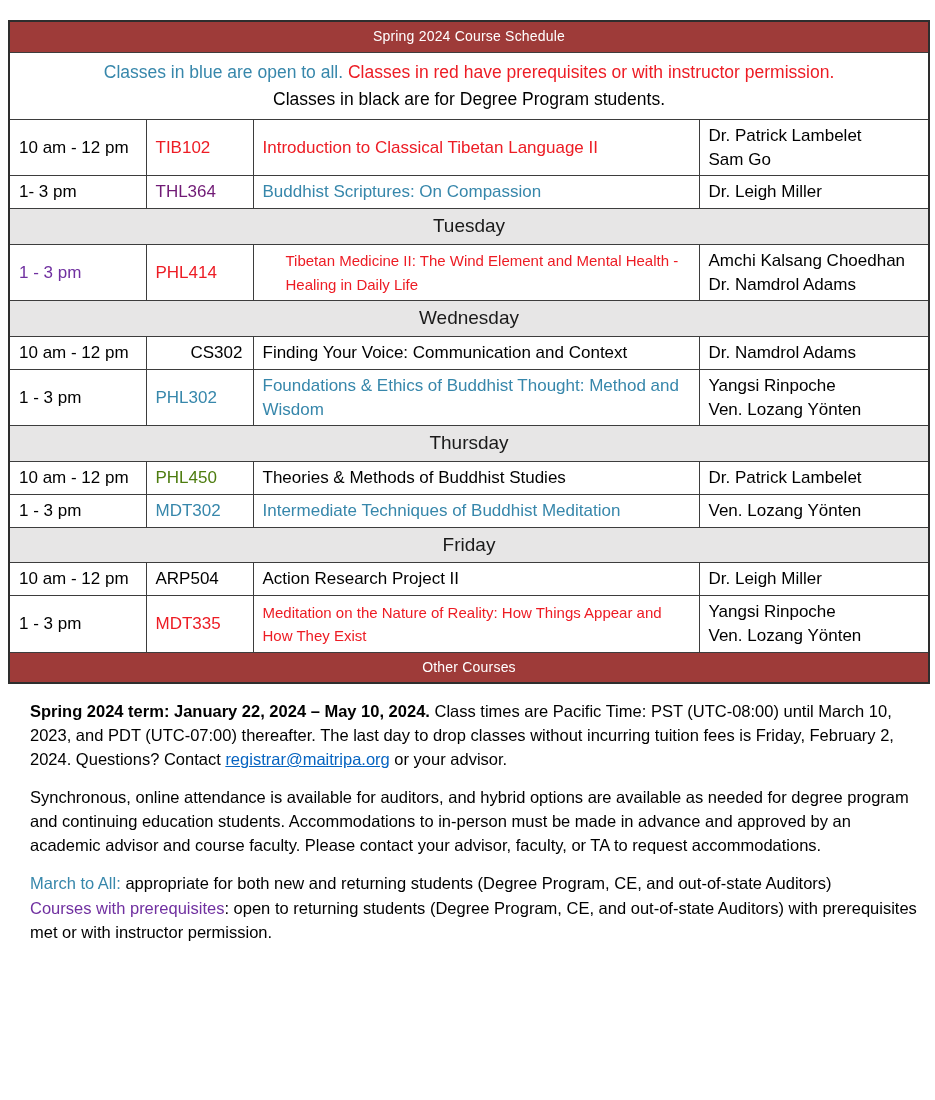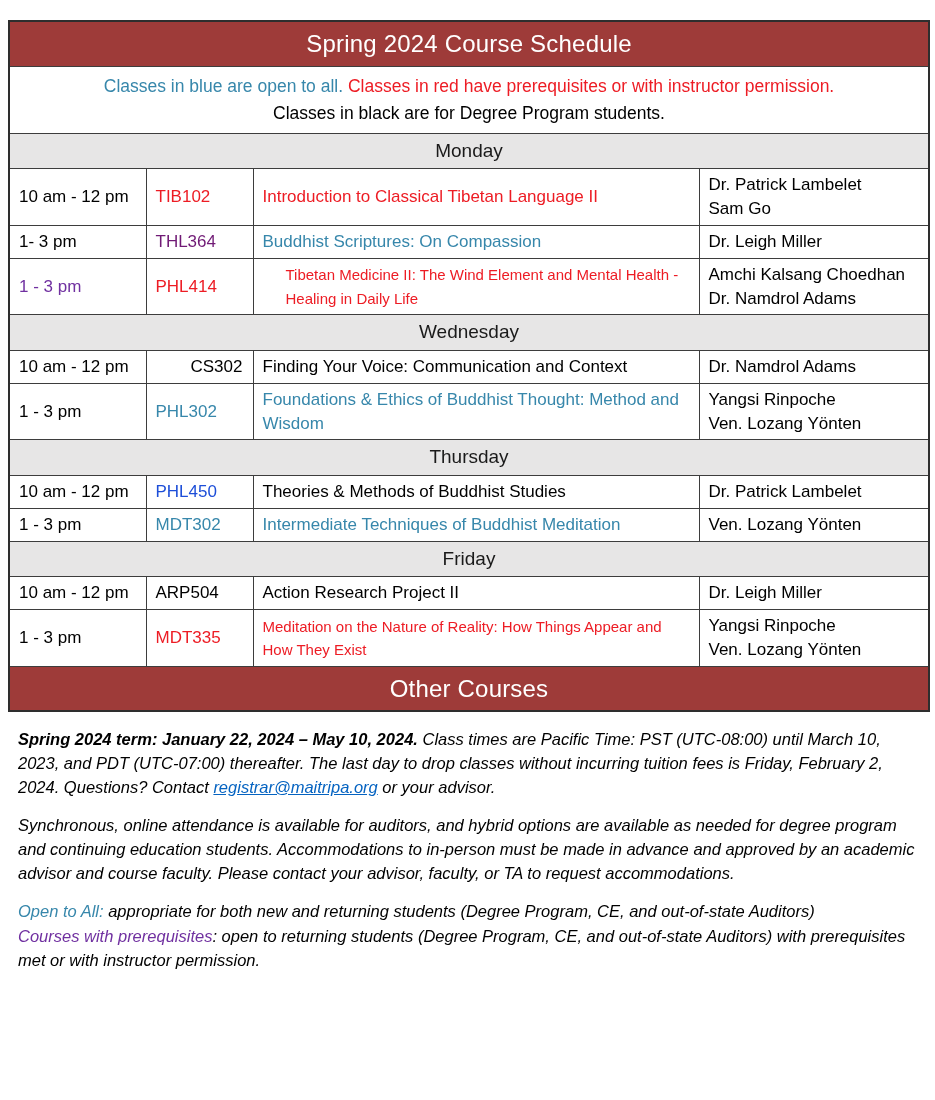--- a/index.html
+++ b/index.html
@@ -31,21 +31,21 @@
     word-wrap:break-word;
   }
   .col-time{width:137px;}
   .col-code{width:107px;}
   .col-title{width:446px;}
   .col-instructor{width:230px;}
   td.title-bar{
     background:var(--maroon);
     color:#fff;
     text-align:center;
-    font-size:24px;
+    font-size:14px;
     padding:5px 8px;
     letter-spacing:.2px;
   }
   td.legend{
     text-align:center;
     font-size:17.5px;
     padding:6px 8px;
     line-height:1.55;
   }
   td.day-header{
@@ -55,21 +55,21 @@
     color:#1a1a1a;
     padding:4px 8px;
   }
   td.title-cell.small{font-size:15px;line-height:1.55;}
   td.note-cell{font-size:17px;padding:5px 6px;line-height:1.4;}
   .footer{
     margin:16px 10px 0 10px;
     font-size:16.5px;
     line-height:1.45;
   }
-  .fpara{margin:14px 0 0 0;font-style:italic;}
+  .fpara{margin:14px 0 0 12px;}
   .fpara.tight{margin-top:1px;}
   .b{font-weight:bold;}
   .link{color:#0563C1;text-decoration:underline;cursor:pointer;}
 </style>
 </head>
 <body>
 
 <div class="page">
   <table class="schedule">
     <colgroup>
@@ -82,34 +82,34 @@
       <tr>
         <td class="title-bar" colspan="4">Spring 2024 Course Schedule</td>
       </tr>
       <tr>
         <td class="legend" colspan="4">
           <div><span style="color: rgb(55, 135, 171);">Classes in blue are open to all. </span><span style="color: rgb(237, 28, 36);">Classes in red have prerequisites or with instructor permission.</span></div>
           <div><span style="color: rgb(0, 0, 0);">Classes in black are for Degree Program students.</span></div>
         </td>
       </tr>
 
-      <tr>
-          <td class="day-header" colspan="4">Monday</td>
-        </tr>
         <tr>
           <td class="time-cell" style="color: rgb(0, 0, 0);">10 am - 12 pm</td>
           <td class="code-cell" style="color: rgb(237, 28, 36);">TIB102</td>
           <td class="title-cell" style="color: rgb(237, 28, 36);">Introduction to Classical Tibetan Language II</td>
           <td class="instructor-cell">Dr. Patrick Lambelet<br>Sam Go</td>
         </tr>
         <tr>
           <td class="time-cell" style="color: rgb(0, 0, 0);">1- 3 pm</td>
           <td class="code-cell" style="color: #701a75;">THL364</td>
           <td class="title-cell" style="color: rgb(55, 135, 171);">Buddhist Scriptures: On Compassion</td>
           <td class="instructor-cell">Dr. Leigh Miller</td>
+        </tr>
+        <tr>
+          <td class="day-header" colspan="4">Tuesday</td>
         </tr>
         <tr>
           <td class="time-cell" style="color: rgb(112, 48, 160);">1 - 3 pm</td>
           <td class="code-cell" style="color: rgb(237, 28, 36);">PHL414</td>
           <td class="title-cell small" style="color: rgb(237, 28, 36); padding-left: 32px;">Tibetan Medicine II: The Wind Element and Mental Health - Healing in Daily Life</td>
           <td class="instructor-cell">Amchi Kalsang Choedhan<br>Dr. Namdrol Adams</td>
         </tr>
         <tr>
           <td class="day-header" colspan="4">Wednesday</td>
         </tr>
@@ -123,21 +123,21 @@
           <td class="time-cell" style="color: rgb(0, 0, 0);">1 - 3 pm</td>
           <td class="code-cell" style="color: rgb(55, 135, 171);">PHL302</td>
           <td class="title-cell" style="color: rgb(55, 135, 171);">Foundations &amp; Ethics of Buddhist Thought: Method and Wisdom</td>
           <td class="instructor-cell">Yangsi Rinpoche<br>Ven. Lozang Yönten</td>
         </tr>
         <tr>
           <td class="day-header" colspan="4">Thursday</td>
         </tr>
         <tr>
           <td class="time-cell" style="color: rgb(0, 0, 0);">10 am - 12 pm</td>
-          <td class="code-cell" style="color: #1d4ed8;">PHL450</td>
+          <td class="code-cell" style="color: #4d7c0f;">PHL450</td>
           <td class="title-cell" style="color: rgb(0, 0, 0);">Theories &amp; Methods of Buddhist Studies</td>
           <td class="instructor-cell">Dr. Patrick Lambelet</td>
         </tr>
         <tr>
           <td class="time-cell" style="color: rgb(0, 0, 0);">1 - 3 pm</td>
           <td class="code-cell" style="color: rgb(55, 135, 171);">MDT302</td>
           <td class="title-cell" style="color: rgb(55, 135, 171);">Intermediate Techniques of Buddhist Meditation</td>
           <td class="instructor-cell">Ven. Lozang Yönten</td>
         </tr>
         <tr>
@@ -157,16 +157,16 @@
         </tr>
         <tr>
         <td class="title-bar" colspan="4">Other Courses</td>
       </tr>
     </tbody>
   </table>
 
   <div class="footer">
       <p class="fpara"><span class="b">Spring 2024 term: January 22, 2024 – May 10, 2024.</span><span> Class times are Pacific Time: PST (UTC-08:00) until March 10, 2023, and PDT (UTC-07:00) thereafter. The last day to drop classes without incurring tuition fees is Friday, February 2, 2024. Questions? Contact </span><span class="link" style="color: rgb(5, 99, 193);">registrar@maitripa.org</span><span> or your advisor.</span></p>
       <p class="fpara"><span>Synchronous, online attendance is available for auditors, and hybrid options are available as needed for degree program and continuing education students. Accommodations to in-person must be made in advance and approved by an academic advisor and course faculty. Please contact your advisor, faculty, or TA to request accommodations.</span></p>
-      <p class="fpara"><span style="color: rgb(55, 135, 171);">Open to All:</span><span> appropriate for both new and returning students (Degree Program, CE, and out-of-state Auditors)</span></p>
+      <p class="fpara"><span style="color: rgb(55, 135, 171);">March to All:</span><span> appropriate for both new and returning students (Degree Program, CE, and out-of-state Auditors)</span></p>
       <p class="fpara tight"><span style="color: rgb(112, 48, 160);">Courses with prerequisites</span><span>: open to returning students (Degree Program, CE, and out-of-state Auditors) with prerequisites met or with instructor permission.</span></p>
     </div>
 </div>
 
 </body></html>

